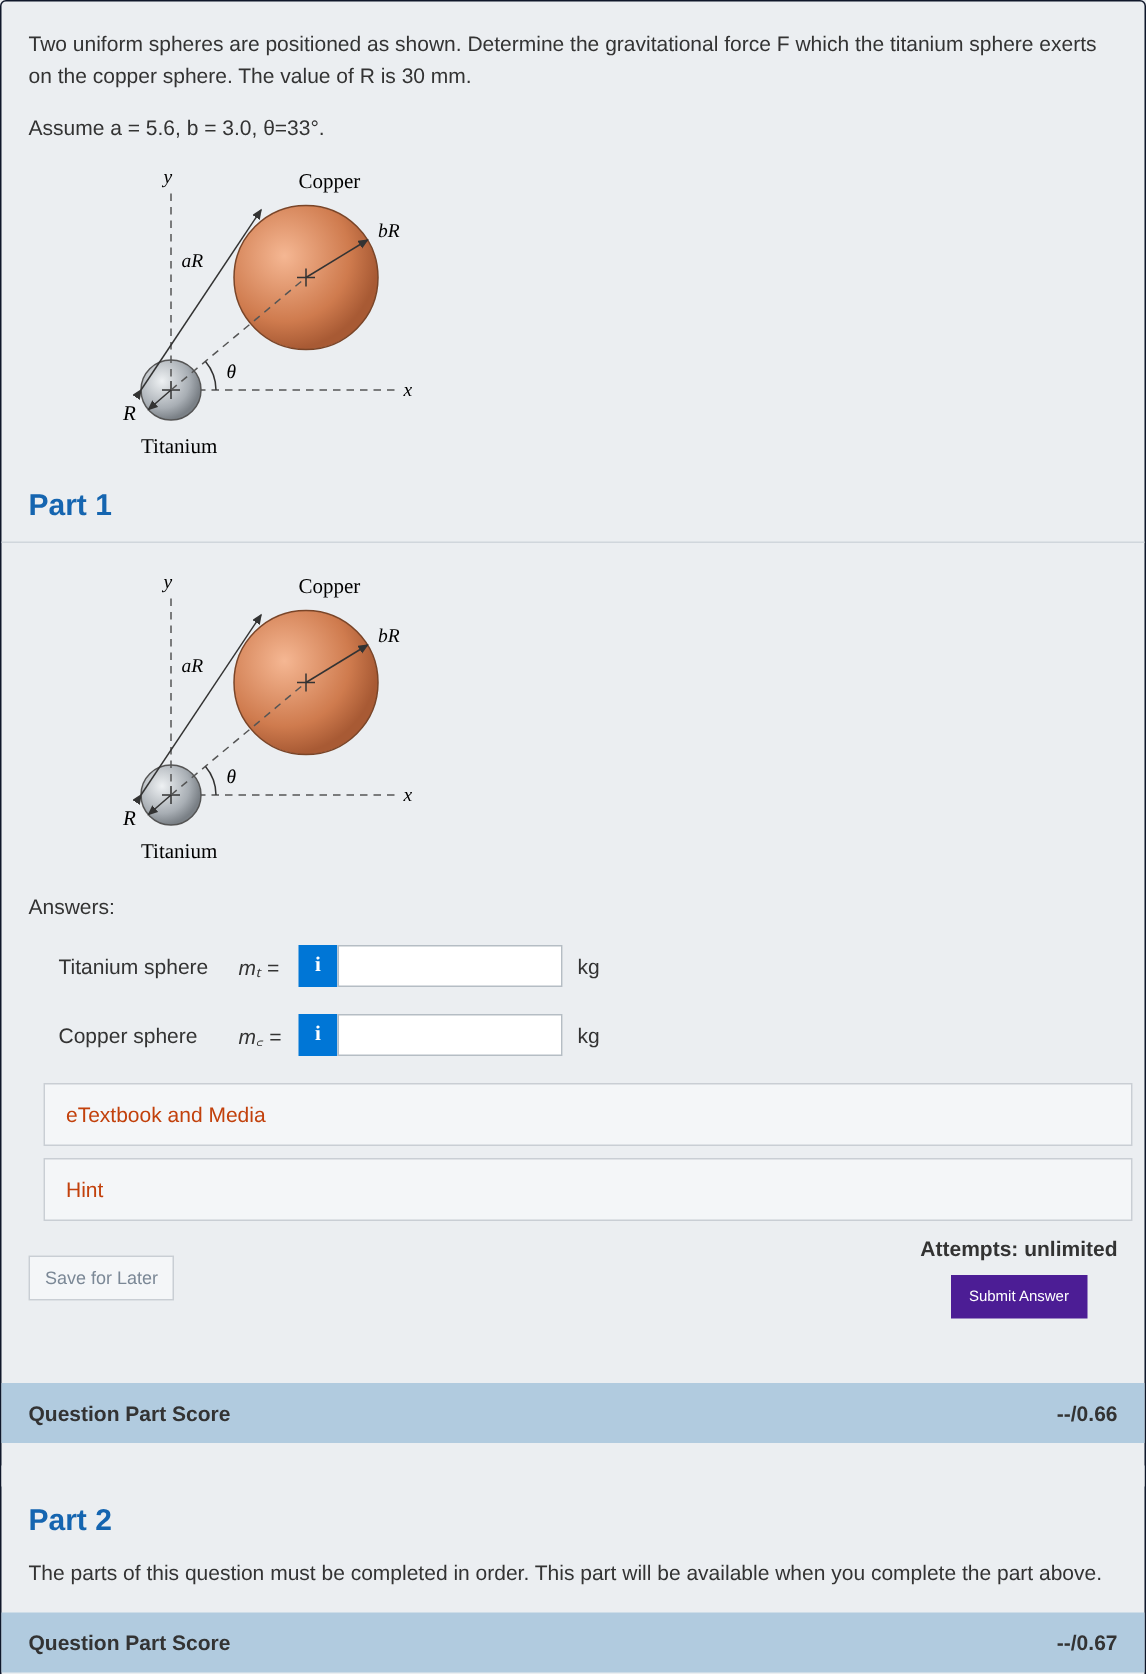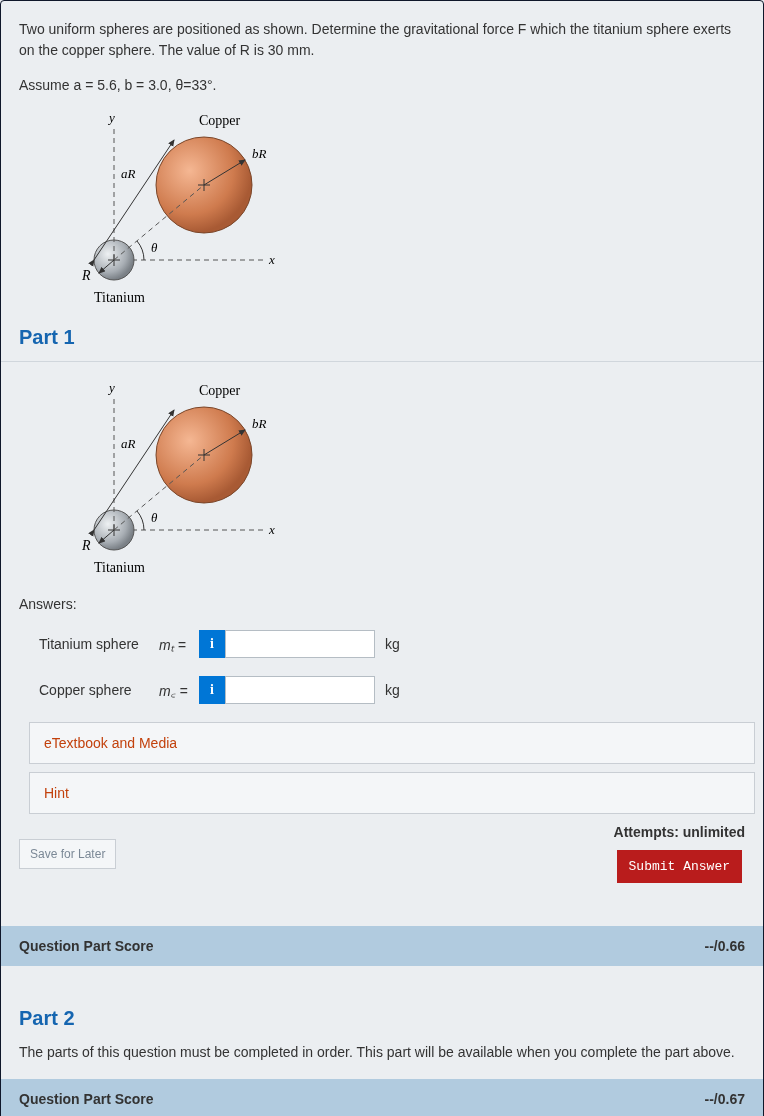--- a/index.html
+++ b/index.html
@@ -95,27 +95,26 @@
     font-size: 12px;
     color: #7b8896;
     background: #f4f6f8;
     border: 1px solid #c9ced4;
     padding: 7px 10px;
     cursor: pointer;
   }
   .attempts-wrap { display: flex; align-items: center; gap: 10px; flex-direction: column; }
   .attempts-text { font-weight: 600; }
   .submit-btn {
-    background: #b91c1c;
+    background: #4c1d95;
     color: #fff;
     border: none;
     padding: 9px 12px;
-    font-size: 13px;
+    font-size: 10px;
     cursor: pointer;
-    font-family: Liberation Mono, monospace;
   }
   .score-bar {
     background: #b1cbdf;
     margin: 15px -18px;
     padding: 12px 18px;
     display: flex;
     justify-content: space-between;
     font-weight: 600;
     color: #333;
   }

